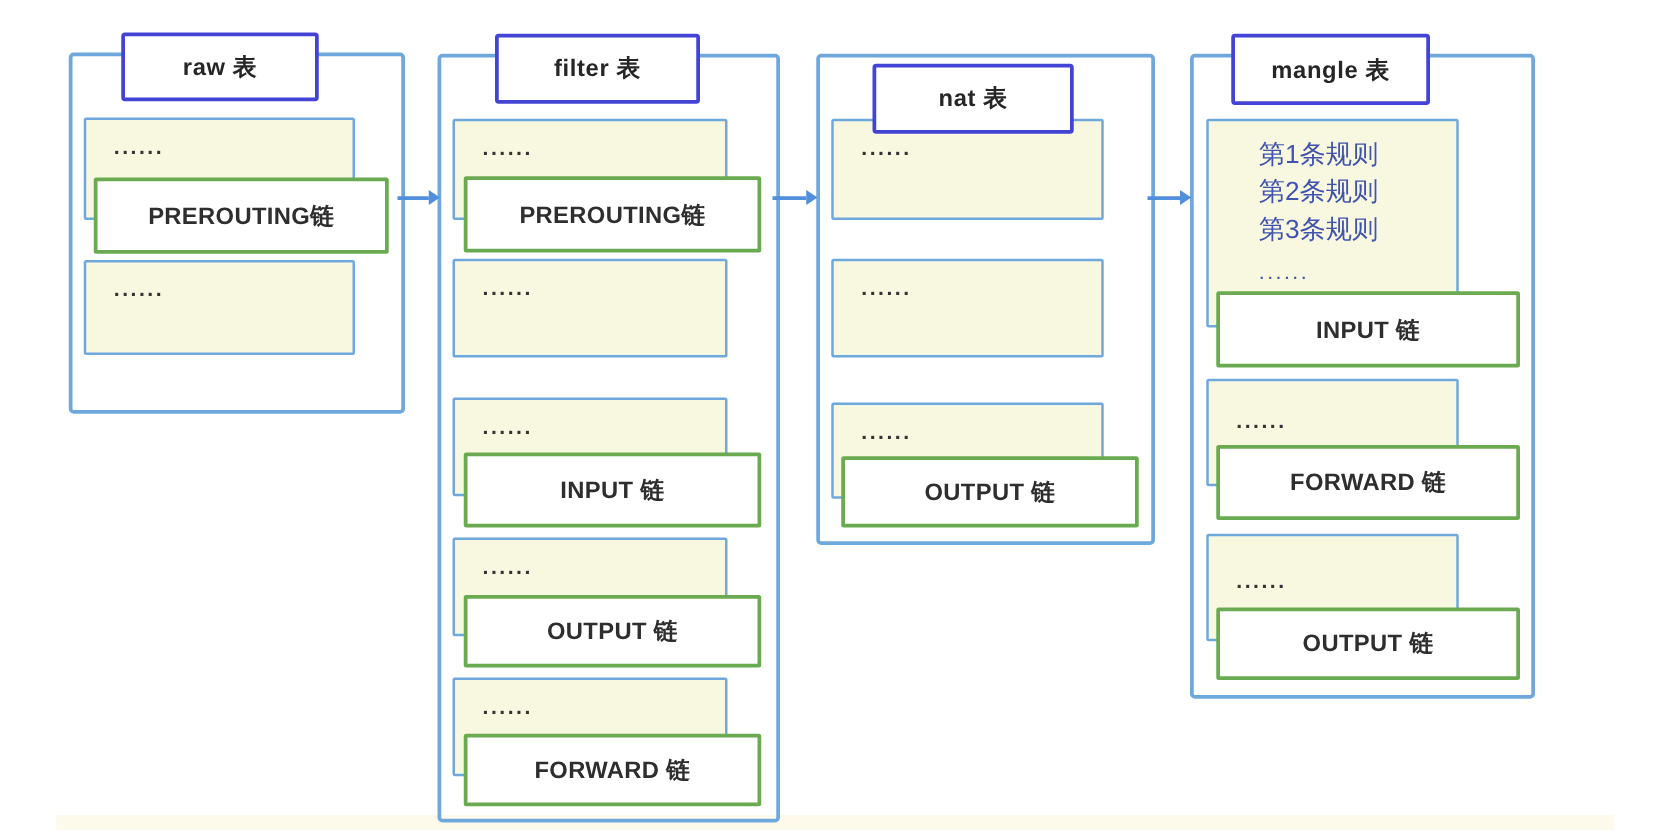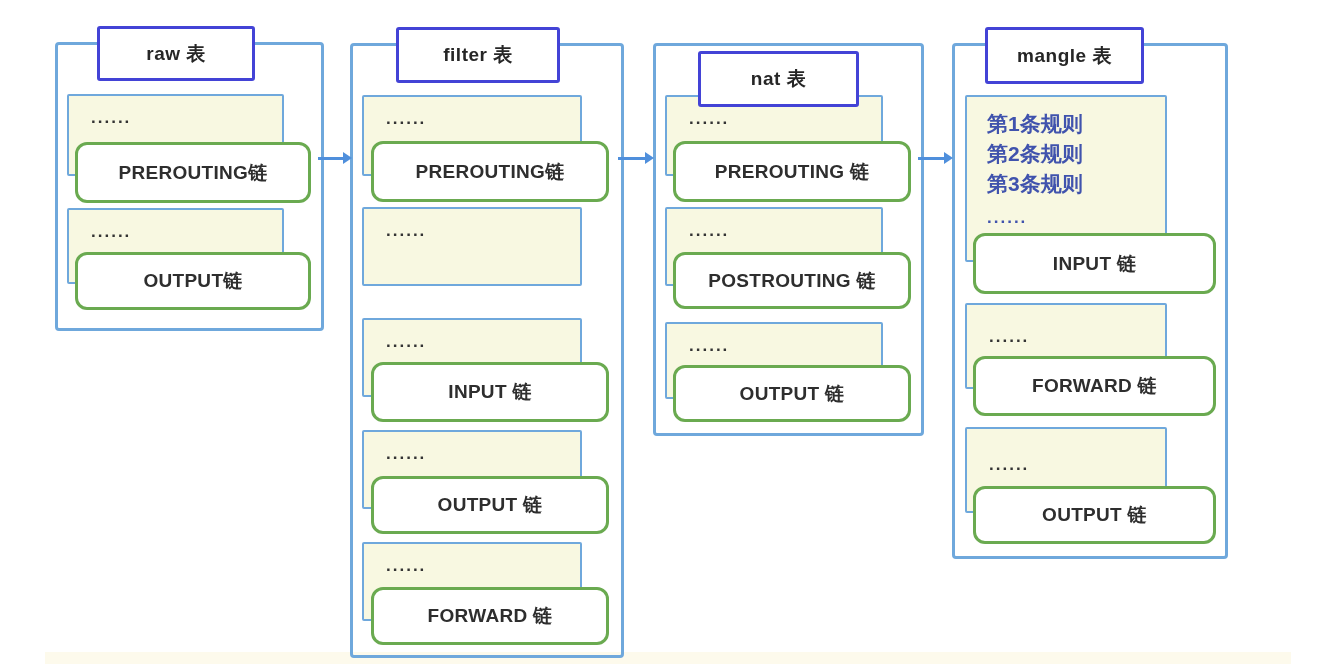--- a/index.html
+++ b/index.html
@@ -12,26 +12,26 @@
   
   .table-title{position:absolute;border:3px solid #4343d6;border-radius:3px;background:#ffffff;
     display:flex;align-items:center;justify-content:center;
     font-weight:bold;font-size:19px;color:#262626;z-index:5;letter-spacing:0.5px;}
 
   
   .chain-yellow{position:absolute;border:2px solid #6fa8dc;border-radius:2px;background:#f8f8e1;z-index:1;}
   .dots{position:absolute;left:22px;top:12px;font-weight:bold;font-size:17px;letter-spacing:2px;color:#333333;}
 
   
-  .chain-green{position:absolute;border:3px solid #6aaa50;border-radius:12px;background:#ffffff;z-index:2;
+  .chain-green{position:absolute;border:3px solid #6aaa50;border-radius:2px;background:#ffffff;z-index:2;
     display:flex;align-items:center;justify-content:center;
     font-weight:bold;font-size:19px;color:#2e2e2e;letter-spacing:0.3px;}
 
   
-  .rules{position:absolute;left:20px;top:12px;font-weight:bold;font-size:21px;line-height:30px;color:#4053ad;}
+  .rules{position:absolute;left:40px;top:12px;font-weight:normal;font-size:21px;line-height:30px;color:#4053ad;}
   .rules .rule-dots{font-size:17px;letter-spacing:2px;line-height:26px;margin-top:6px;}
 
   
   .arrow{position:absolute;top:157px;height:3px;background:#4f8fdc;z-index:4;}
   .arrow::after{content:"";position:absolute;right:-9px;top:-5px;width:0;height:0;
     border-left:9px solid #4f8fdc;border-top:6px solid transparent;border-bottom:6px solid transparent;}
 
   
   .bottom-band{position:absolute;left:45px;top:652px;width:1246px;height:12px;background:#fdfaec;z-index:0;}
 
@@ -92,21 +92,20 @@
 
   <div class="table-outer" id="raw-outer"></div>
   <div class="table-title" id="raw-title">raw 表</div>
   <div class="chain-yellow" id="raw-y1">
     <span class="dots">......</span>
   </div>
   <div class="chain-green" id="raw-g1">PREROUTING链</div>
   <div class="chain-yellow" id="raw-y2">
     <span class="dots">......</span>
   </div>
-  <div class="chain-green" id="raw-g2">OUTPUT链</div>
 
   <div class="arrow" id="arrow1"></div>
 
   <div class="table-outer" id="mangle-outer"></div>
   <div class="table-title" id="mangle-title">filter 表</div>
   <div class="chain-yellow" id="mangle-y1">
     <span class="dots">......</span>
   </div>
   <div class="chain-green" id="mangle-g1">PREROUTING链</div>
   <div class="chain-yellow" id="mangle-y2">
@@ -125,25 +124,23 @@
   </div>
   <div class="chain-green" id="mangle-g5">FORWARD 链</div>
 
   <div class="arrow" id="arrow2"></div>
 
   <div class="table-outer" id="nat-outer"></div>
   <div class="table-title" id="nat-title">nat 表</div>
   <div class="chain-yellow" id="nat-y1">
     <span class="dots">......</span>
   </div>
-  <div class="chain-green" id="nat-g1">PREROUTING 链</div>
   <div class="chain-yellow" id="nat-y2">
     <span class="dots">......</span>
   </div>
-  <div class="chain-green" id="nat-g2">POSTROUTING 链</div>
   <div class="chain-yellow" id="nat-y3">
     <span class="dots">......</span>
   </div>
   <div class="chain-green" id="nat-g3">OUTPUT 链</div>
 
   <div class="arrow" id="arrow3"></div>
 
   <div class="table-outer" id="filter-outer"></div>
   <div class="table-title" id="filter-title">mangle 表</div>
   <div class="chain-yellow" id="filter-y1">

